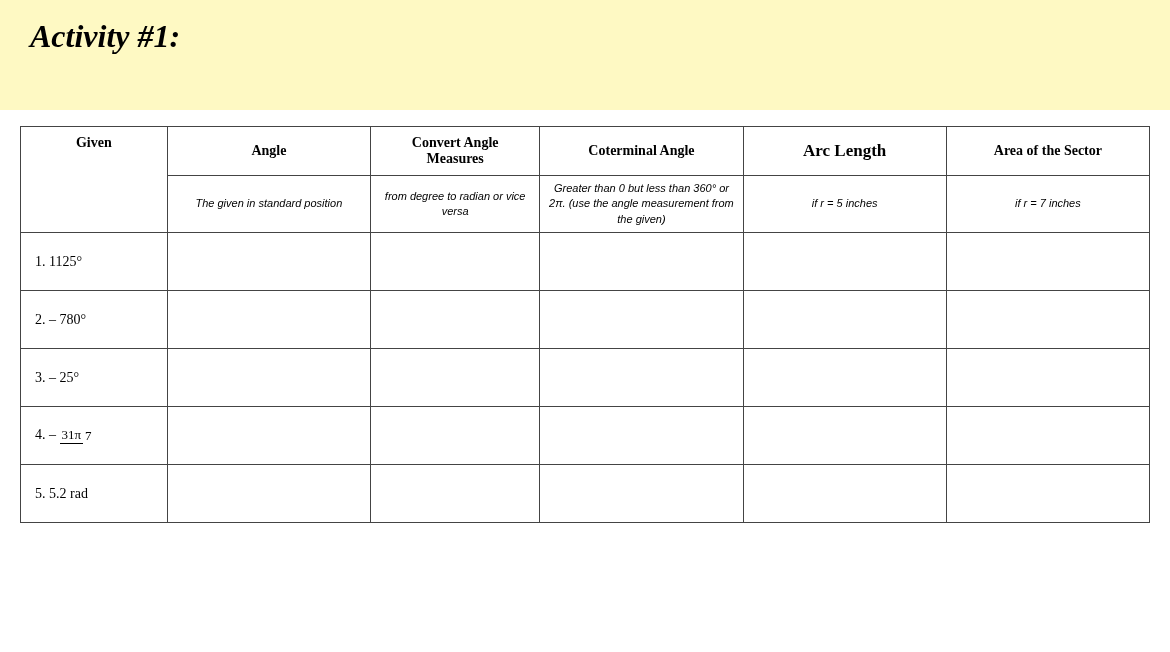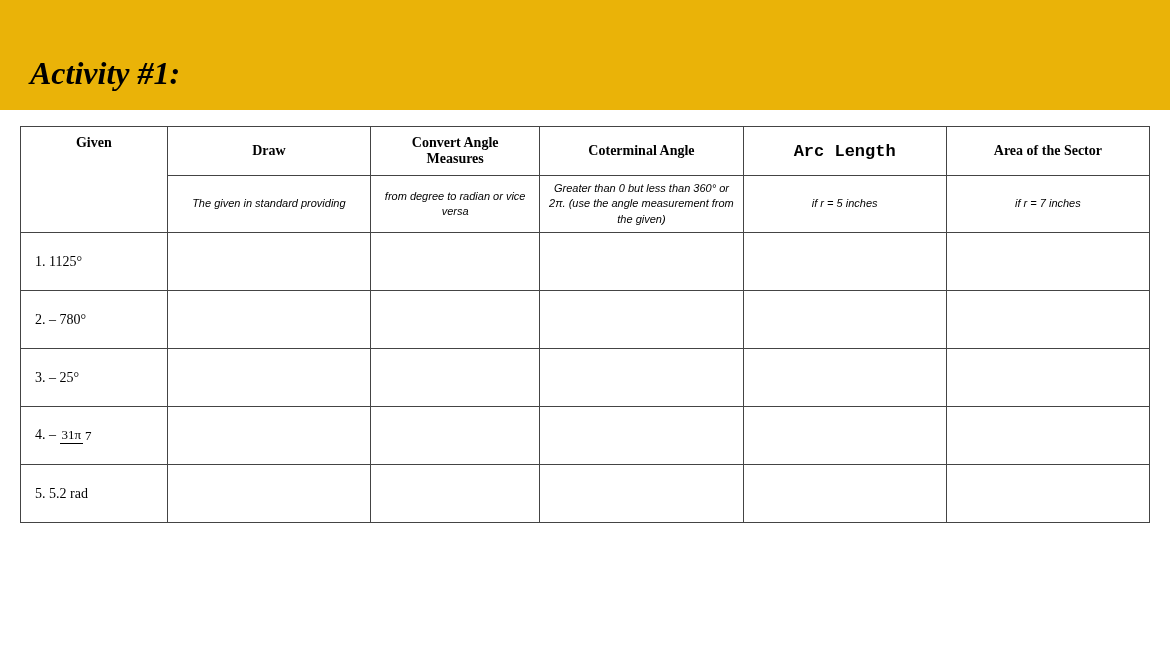--- a/index.html
+++ b/index.html
@@ -5,24 +5,24 @@
     * { box-sizing: border-box; margin: 0; padding: 0; }
     body {
       width: 1170px;
       height: 652px;
       background: #fff;
       font-family: Georgia, 'Times New Roman', serif;
       overflow: hidden;
     }
 
     .header-banner {
-      background-color: #eab308;
+      background-color: #fef9c3;
       padding: 18px 30px;
       display: flex;
-      align-items: flex-end;
+      align-items: flex-start;
       gap: 20px;
       min-height: 110px;
     }
 
     .activity-title {
       font-size: 32px;
       font-weight: 900;
       font-style: italic;
       font-family: Georgia, serif;
       white-space: nowrap;
@@ -66,21 +66,21 @@
     .header-top th {
       font-weight: bold;
       font-size: 14px;
       font-family: Georgia, serif;
       padding: 8px 20px;
     }
 
     .header-top .th-arc {
       font-size: 17px;
       font-weight: 900;
-      font-family: Liberation Mono, monospace;
+      font-family: Liberation Serif, serif;
     }
 
     .header-top .th-area {
       font-size: 14px;
       font-weight: bold;
     }
 
     .header-sub td {
       font-size: 11px;
       font-style: italic;
@@ -140,28 +140,28 @@
       <col class="col-given">
       <col class="col-draw">
       <col class="col-convert">
       <col class="col-coterminal">
       <col class="col-arc">
       <col class="col-area">
     </colgroup>
     <thead>
       <tr class="header-top">
         <th rowspan="2" class="given-cell">Given</th>
-        <th>Draw</th>
+        <th>Angle</th>
         <th>Convert Angle Measures</th>
         <th>Coterminal Angle</th>
         <th class="th-arc">Arc Length</th>
         <th class="th-area">Area of the Sector</th>
       </tr>
       <tr class="header-sub">
-        <td>The given in standard providing</td>
+        <td>The given in standard position</td>
         <td>from degree to radian or vice versa</td>
         <td>Greater than 0 but less than 360° or 2π. (use the angle measurement from the given)</td>
         <td>if r = 5 inches</td>
         <td>if r = 7 inches</td>
       </tr>
     </thead>
     <tbody id="table-body">
     <tr class="data-row">
           <td class="given-label">1. 1125°</td>
           <td></td>

